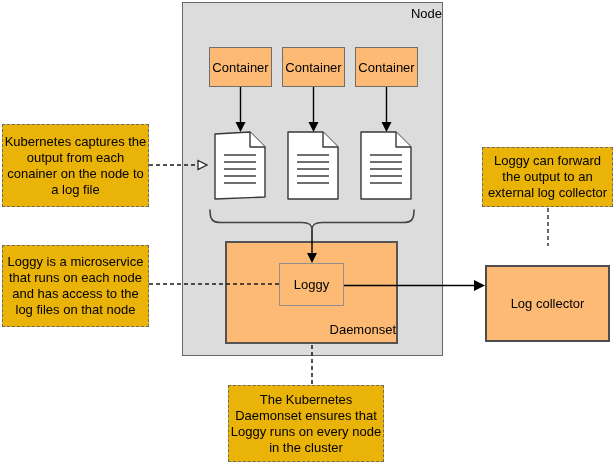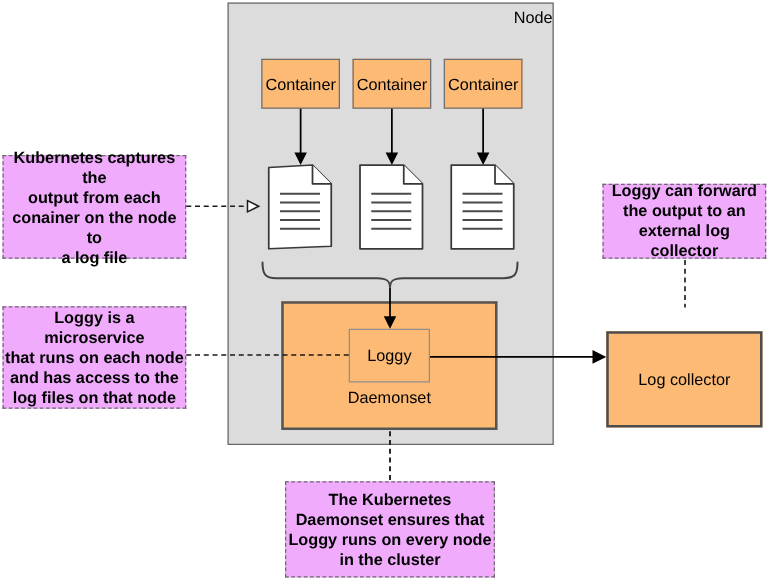--- a/index.html
+++ b/index.html
@@ -14,31 +14,31 @@
     background:#dcdcdc;border:1px solid #686868;
     display:block;
   }
   .node-label{position:absolute;top:3px;left:0;width:100%;text-align:right;}
   .container-box{top:47px;width:63px;height:40px;border:1px solid #6e6e6e;}
   .c1{left:209px;} .c2{left:282px;} .c3{left:355px;}
   .daemonset{
     left:225px;top:241px;width:173px;height:103px;
     border:2px solid #545454;display:block;
   }
-  .daemonset-label{position:absolute;bottom:17px;left:0;width:100%;text-align:center;margin-top:16px;}
+  .daemonset-label{position:absolute;bottom:5px;left:0;width:100%;text-align:right;margin-top:16px;}
   .loggy{left:279px;top:263px;width:65px;height:43px;border:1px solid #8f8f8f;}
   .collector{left:485px;top:265px;width:125px;height:77px;border:2px solid #4d4d4d;}
   .note{
-    border:1px dashed #6b6b6b;background:#f0abfc;
-    line-height:16px;white-space:pre-line;font-weight:bold;
+    border:1px dashed #6b6b6b;background:#eab308;
+    line-height:16px;white-space:pre-line;
   }
   .n1{left:2px;top:124px;width:147px;height:83px;}
   .n2{left:2px;top:245px;width:147px;height:82px;}
   .n3{left:482px;top:147px;width:131px;height:60px;}
-  .n4{left:228px;top:385px;width:168px;height:77px;}
+  .n4{left:228px;top:385px;width:156px;height:77px;}
   svg.overlay{position:absolute;left:0;top:0;width:615px;height:463px;pointer-events:none;}
 </style>
 </head>
 <body>
 
 <div class="canvas">
 
   <div class="box node">
     <div class="node-label">Node</div>
   </div>

